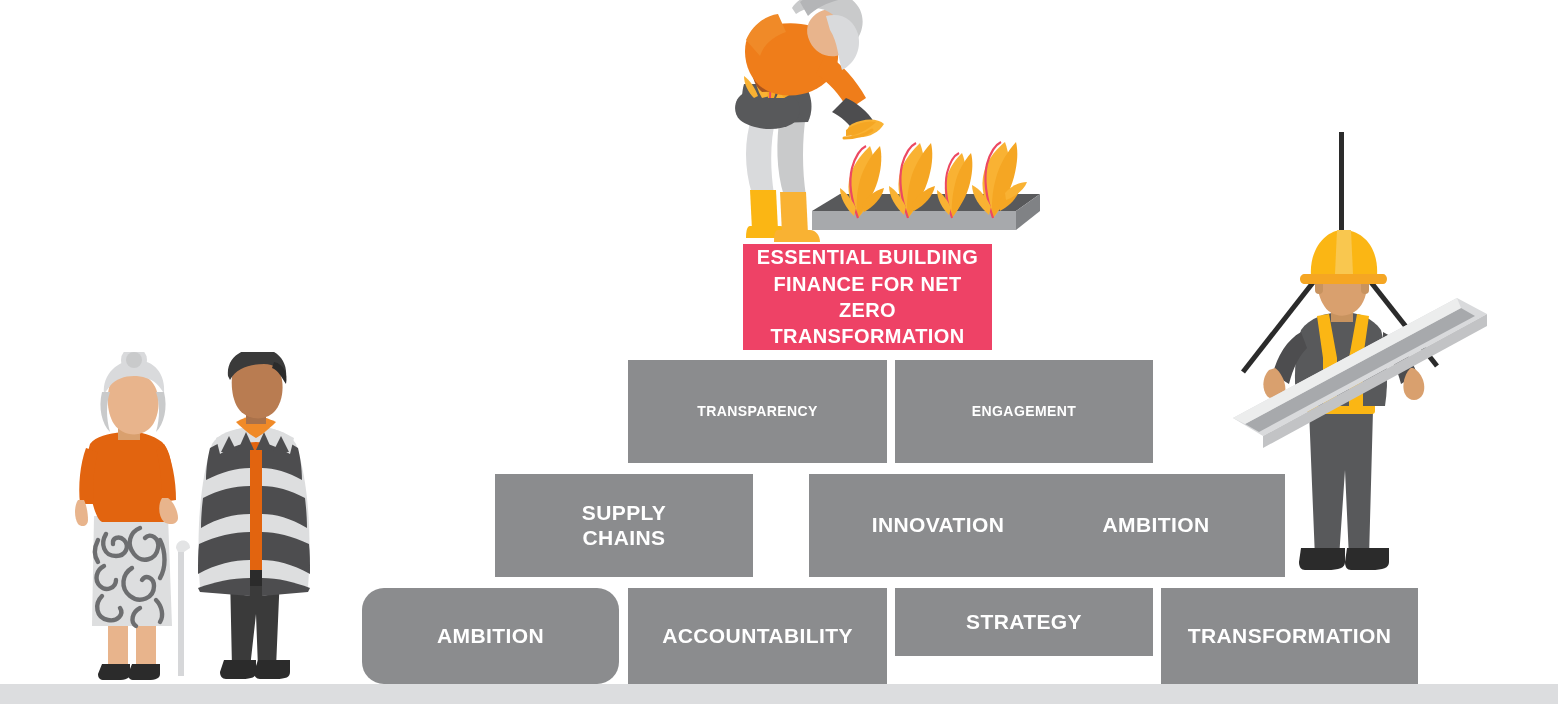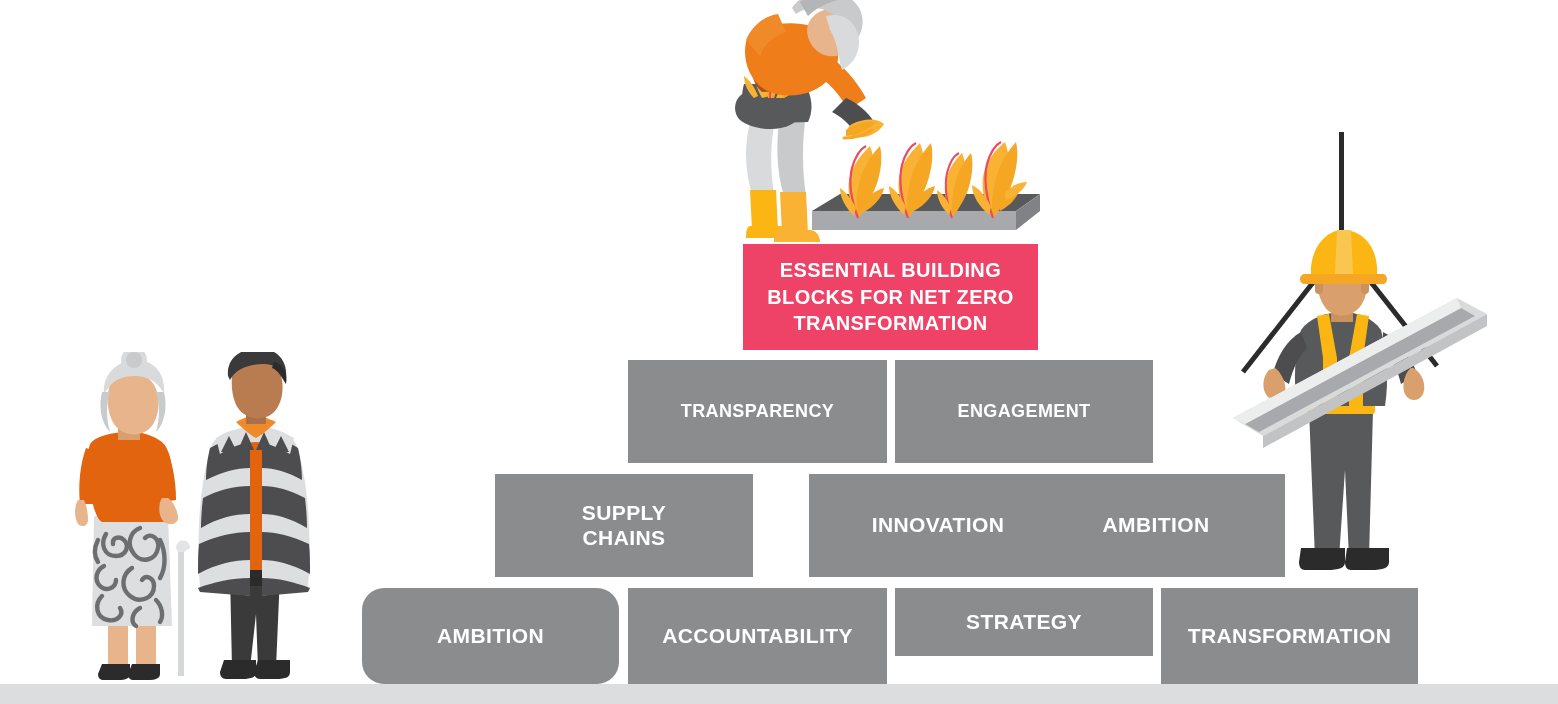--- a/index.html
+++ b/index.html
@@ -39,21 +39,21 @@
     letter-spacing: 0.4px;
     line-height: 1.18;
     box-sizing: border-box;
     padding: 4px 8px;
   }
   .block.apex {
     background: #ee4266;
     font-size: 20px;
     line-height: 1.32;
   }
-  .block.r2 { font-size: 18px; }
+  .block.r2 { font-size: 14px; }
   .block.r3 { font-size: 21px; }
   .block.r4 { font-size: 21px; }
 
   
   .art {
     position: absolute;
     pointer-events: none;
   }
   #art-gardener { left: 730px; top: -2px; }
   #art-maori    { left: 60px;  top: 352px; }
@@ -275,24 +275,24 @@
     <path d="M132,112 L146,112 L148,156 L130,156 Z" fill="#f9c74f"></path>
 
     <g>
       <polygon points="28,300 252,180 282,196 58,318" fill="#d9dadc"></polygon>
       <polygon points="40,306 256,190 270,198 54,314" fill="#a7a9ac"></polygon>
       <polygon points="28,300 252,180 256,190 40,306" fill="#eceded"></polygon>
       <polygon points="58,318 282,196 282,208 58,330" fill="#c2c3c5"></polygon>
     </g>
   </svg>
 
-  <div class="block apex" style="left:743px; top:244px; width:295px; height:106px;">
+  <div class="block apex" style="left:743px; top:244px; width:249px; height:106px;">
     <div>
       <div>ESSENTIAL BUILDING</div>
-      <div>BLOCKS FOR NET ZERO</div>
+      <div>FINANCE FOR NET ZERO</div>
       <div>TRANSFORMATION</div>
     </div>
   </div>
 
   <div class="block r2" style="left:628px; top:360px; width:259px; height:103px;">
     <span>TRANSPARENCY</span>
   </div>
   <div class="block r2" style="left:895px; top:360px; width:258px; height:103px;">
     <span>ENGAGEMENT</span>
   </div>

